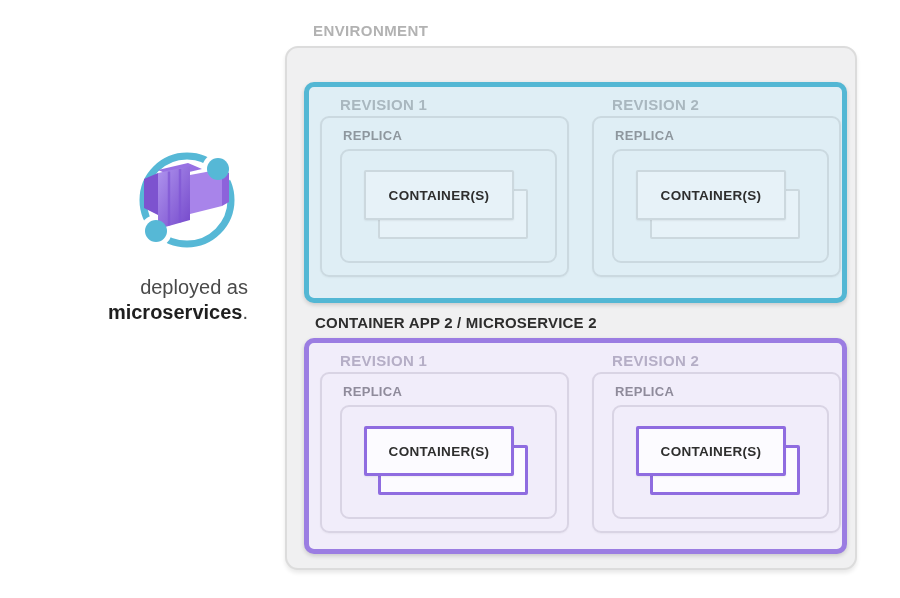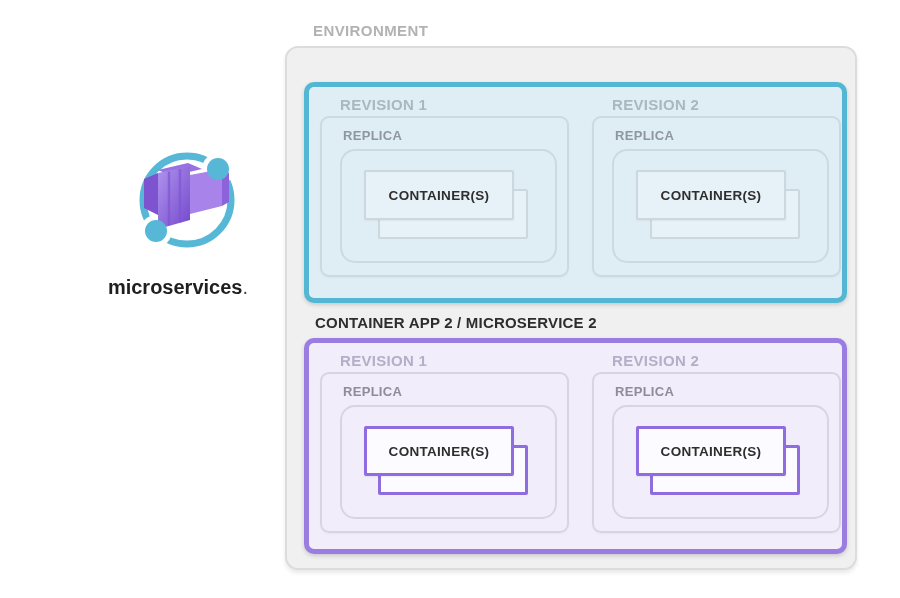--- a/index.html
+++ b/index.html
@@ -54,21 +54,21 @@
     border:2px solid;border-radius:9px;box-shadow:0 1px 2px rgba(0,0,0,.04);
   }
   .app1 .replica-box,.app1 .pod-box{border-color:var(--app1-line);}
   .app2 .replica-box,.app2 .pod-box{border-color:var(--app2-line);}
   .replica-label{position:absolute;left:21px;top:10px;font-size:13px;font-weight:700;letter-spacing:.3px;}
   .app1 .replica-label{color:var(--app1-replabel);}
   .app2 .replica-label{color:var(--app2-replabel);}
 
   .pod-box{
     position:absolute;left:18px;top:31px;width:217px;height:114px;box-sizing:border-box;
-    border:2px solid;border-radius:15px;
+    border:2px solid;border-radius:9px;
   }
 
   .stack{position:absolute;left:22px;top:19px;width:166px;height:71px;}
   .container-box{
     position:absolute;width:150px;height:50px;box-sizing:border-box;
     border:2px solid;border-radius:2px;
     display:flex;align-items:center;justify-content:center;
   }
   .app1 .container-box{border-color:var(--app1-cline);background:var(--app1-cfill);}
   .app2 .container-box{border-color:var(--app2-cline);border-width:3px;background:var(--app2-cfill);}
@@ -102,20 +102,21 @@
       <line x1="46" y1="27" x2="46" y2="80.5" stroke="#7f55d4" stroke-width="2.5" opacity="0.7"></line>
       <polygon points="56,33 88,27 88,64 56,72" fill="#a884ea"></polygon>
       <polygon points="88,27 95,31 95,60 88,64" fill="#8d63db"></polygon>
 
       <circle cx="84" cy="27" r="11" fill="#56b8d6"></circle>
       <circle cx="22" cy="89" r="11" fill="#56b8d6"></circle>
     </svg>
   </div>
 
   <div class="caption">
+    <span class="line">deployed as</span>
     <span class="line"><b>microservices</b><span>.</span></span>
   </div>
 
   <div class="env-label">ENVIRONMENT</div>
 
   <div class="env">
 
     <div class="app app1">
 
       <div class="revision col1">

